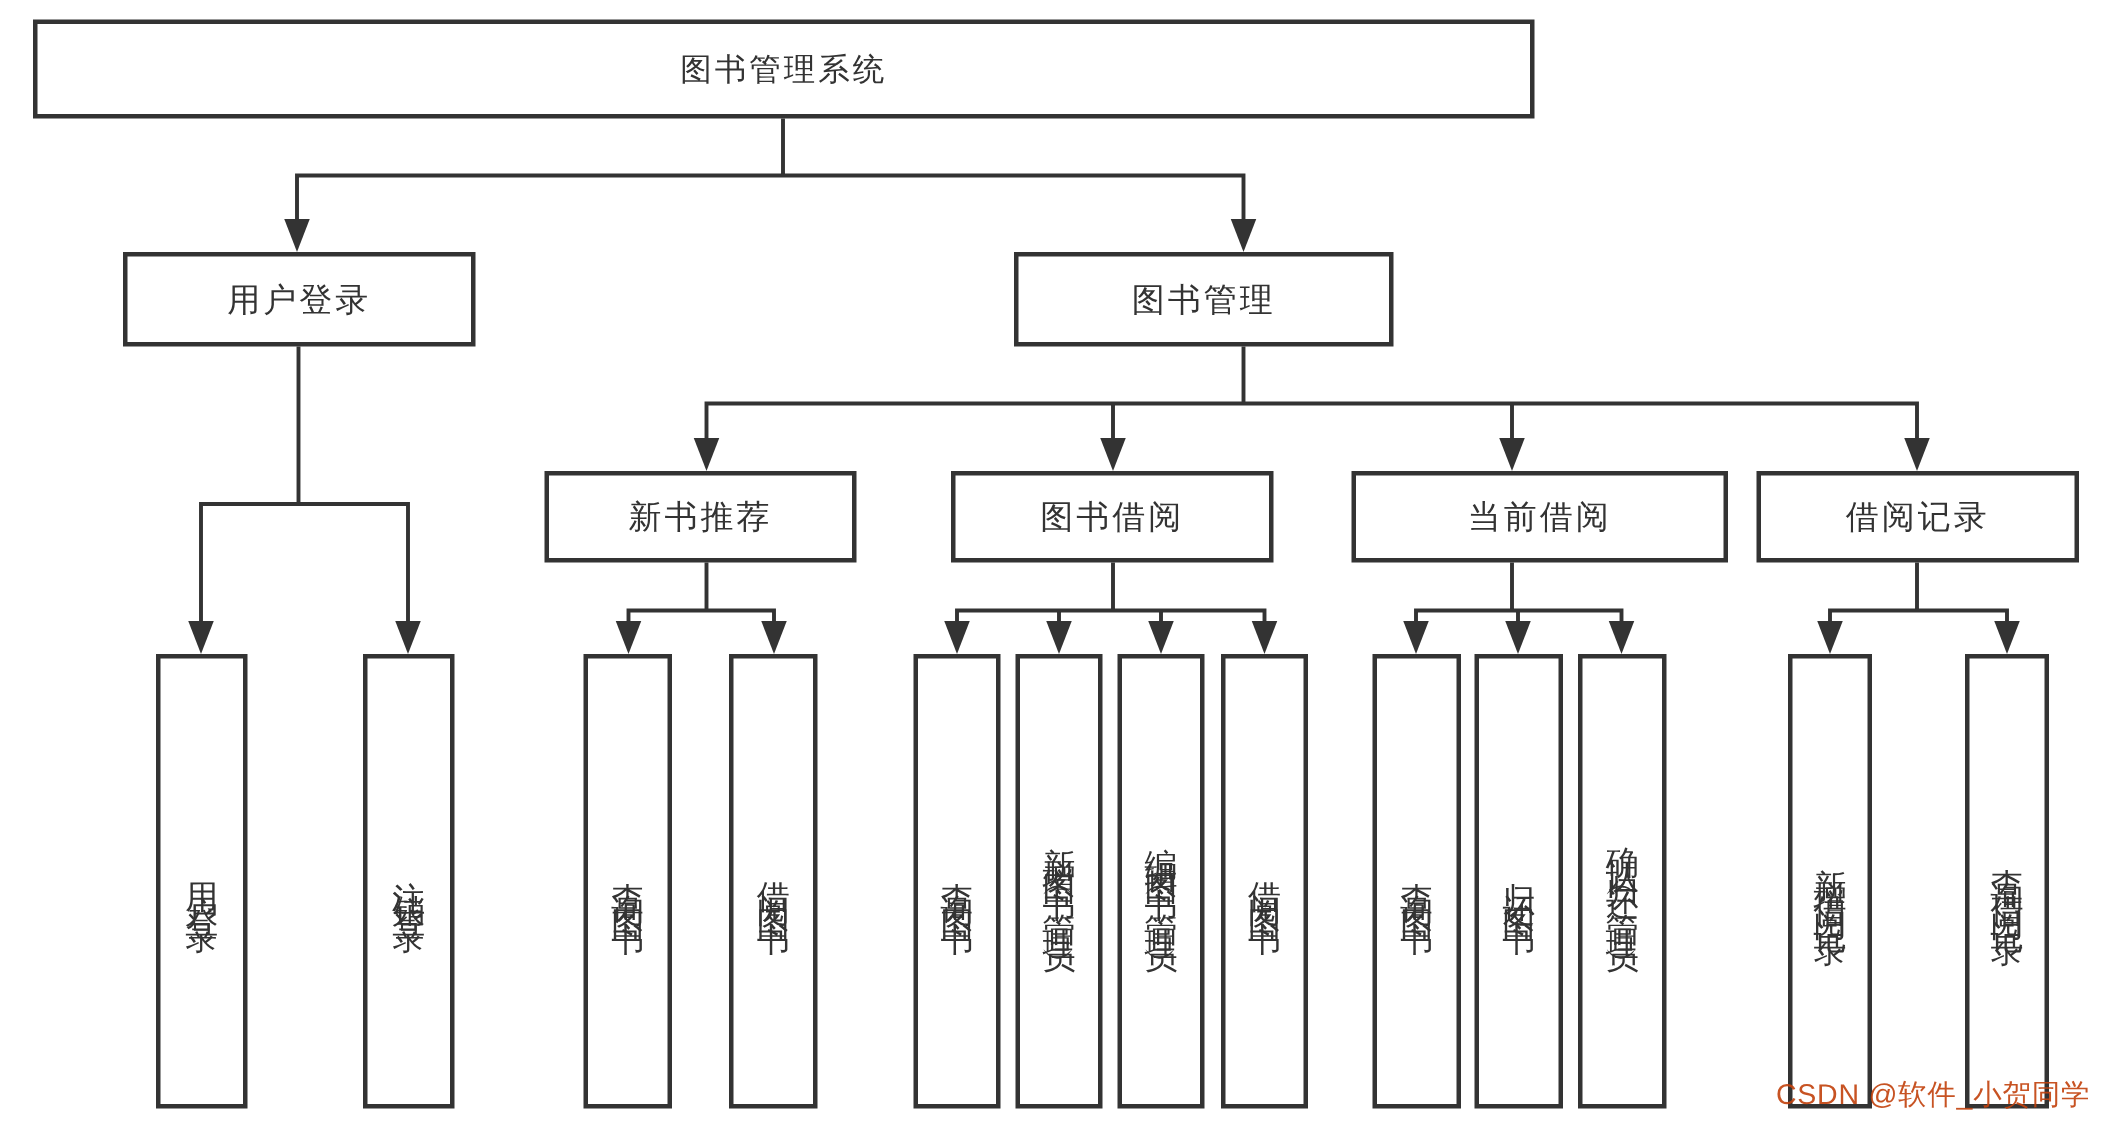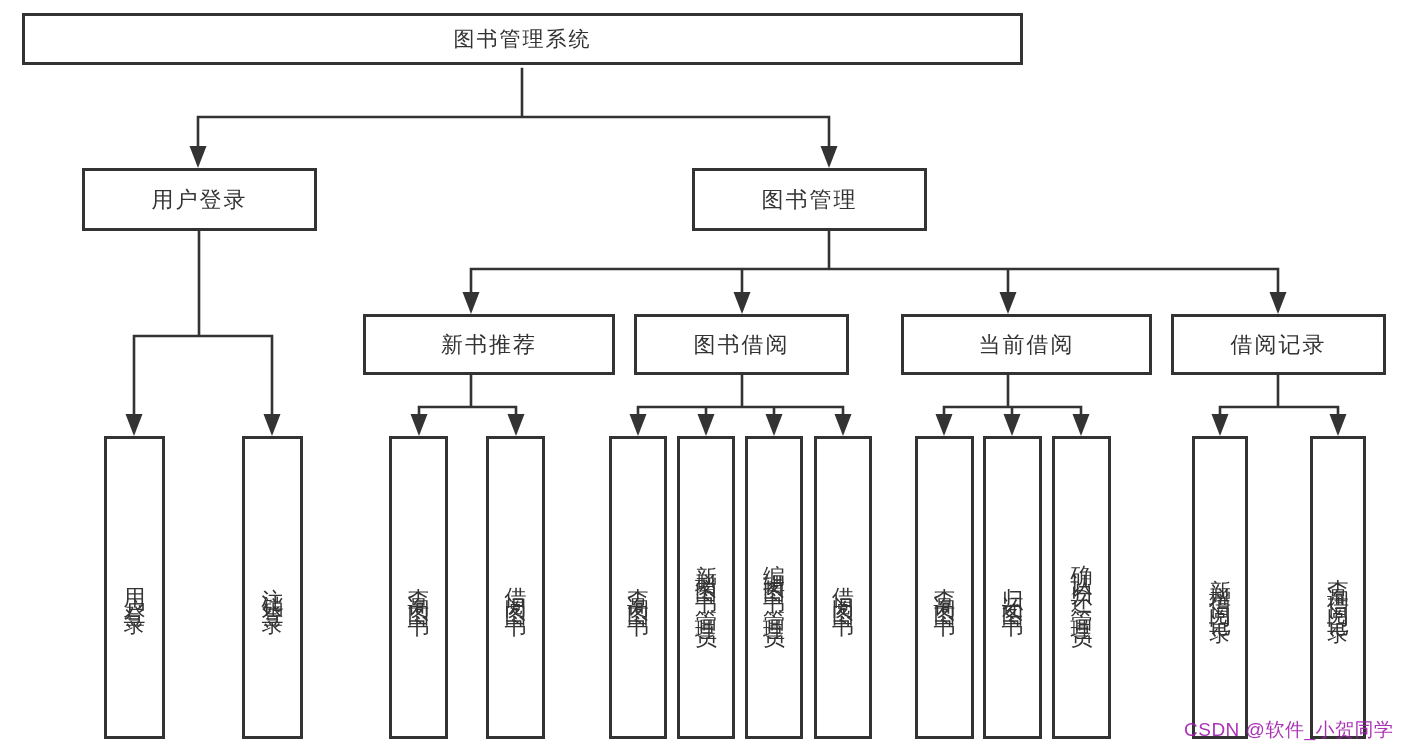--- a/index.html
+++ b/index.html
@@ -42,21 +42,21 @@
     letter-spacing: 9px;
     line-height: 1;
     color: #333333;
   }
   .watermark {
     position: absolute;
     left: 1184px;
     top: 717px;
     font-size: 19px;
     letter-spacing: 0.5px;
-    color: #a21caf;
+    color: #c2410c;
     opacity: 0.9;
     white-space: nowrap;
     z-index: 5;
   }
 </style>
 </head>
 <body>
 
 <div class="canvas">
 
@@ -83,26 +83,26 @@
     <polygon points="706,436 697.5,414 714.5,414"></polygon>
     <polygon points="774,436 765.5,414 782.5,414"></polygon>
     <polygon points="843,436 834.5,414 851.5,414"></polygon>
     <polygon points="944,436 935.5,414 952.5,414"></polygon>
     <polygon points="1012,436 1003.5,414 1020.5,414"></polygon>
     <polygon points="1081,436 1072.5,414 1089.5,414"></polygon>
     <polygon points="1220,436 1211.5,414 1228.5,414"></polygon>
     <polygon points="1338,436 1329.5,414 1346.5,414"></polygon>
   </svg>
 
-  <div class="box rootlabel" style="left:22px; top:13px; width:1001px; height:52px;">图书管理系统</div>
+  <div class="box rootlabel" style="left:22px; top:13px; width:1001px; height:66px;">图书管理系统</div>
 
   <div class="box hlabel" style="left:82px; top:168px; width:235px; height:63px;">用户登录</div>
-  <div class="box hlabel" style="left:692px; top:168px; width:235px; height:63px;">图书管理</div>
+  <div class="box hlabel" style="left:676px; top:168px; width:253px; height:63px;">图书管理</div>
 
-  <div class="box hlabel" style="left:363px; top:314px; width:252px; height:61px;text-align:center;">新书推荐</div>
+  <div class="box hlabel" style="left:363px; top:314px; width:208px; height:61px;text-align:center;">新书推荐</div>
   <div class="box hlabel" style="left:634px; top:314px; width:215px; height:61px;">图书借阅</div>
   <div class="box hlabel" style="left:901px; top:314px; width:251px; height:61px;">当前借阅</div>
   <div class="box hlabel" style="left:1171px; top:314px; width:215px; height:61px;">借阅记录</div>
 
   <div class="box" style="left:104px; top:436px; width:61px; height:303px;">
     <span class="vtext">用户登录</span>
   </div>
   <div class="box" style="left:242px; top:436px; width:61px; height:303px;">
     <span class="vtext">注销登录</span>
   </div>

